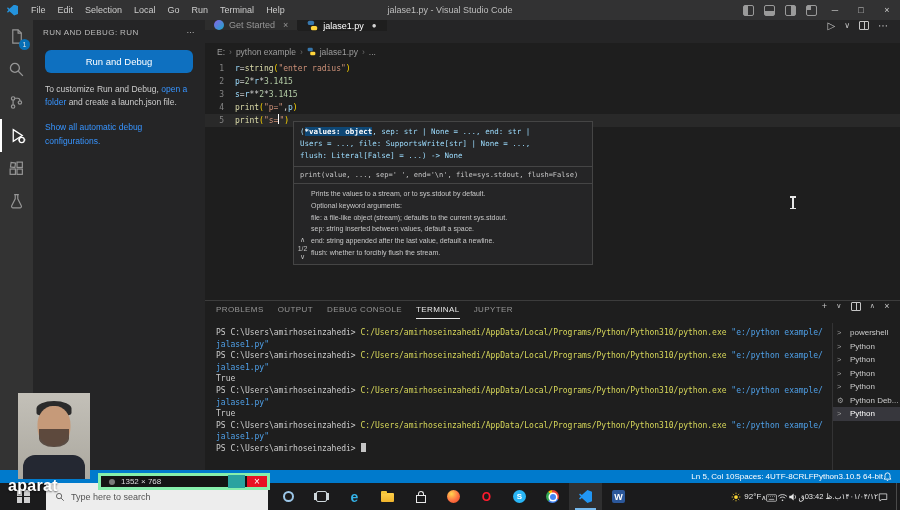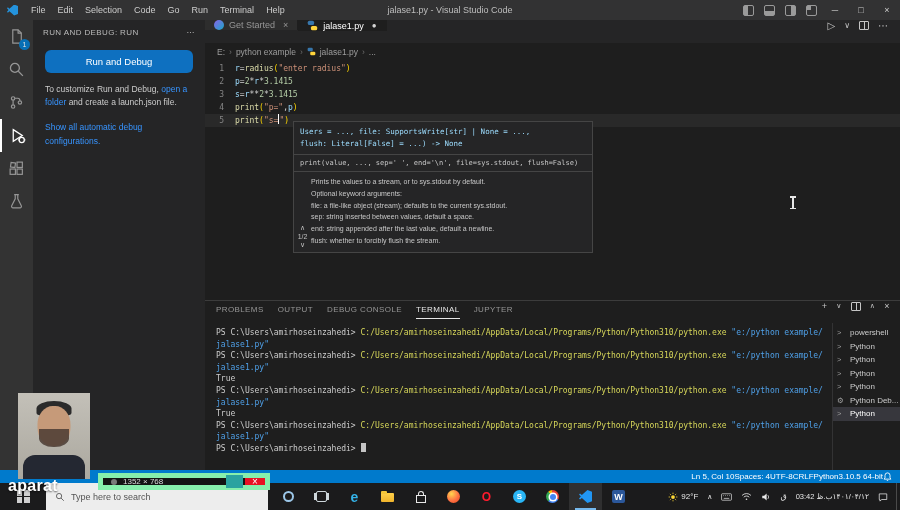--- a/index.html
+++ b/index.html
@@ -126,59 +126,59 @@
   .tb-firefox{width:13px;height:13px;border-radius:50%;background:radial-gradient(circle at 35% 30%,#ffd54f,#ff7043 55%,#e64a19)}
   .tb-opera{color:#ff1b2d;font-weight:bold;font-size:12px}
   .tb-bluecircle{width:13px;height:13px;border-radius:50%;background:#29b6f6;color:#ffffff;font-size:8px;font-weight:bold}
   .tb-chrome{width:13px;height:13px;border-radius:50%;position:relative;
     background:conic-gradient(#ea4335 0 33%,#4285f4 33% 62%,#34a853 62% 88%,#fbbc05 88% 100%)}
   .tb-chrome::after{content:"";position:absolute;left:3.5px;top:3.5px;width:6px;height:6px;border-radius:50%;
     background:#4285f4;box-shadow:0 0 0 1.5px #ffffff}
   .tb-vscode{width:13px;height:13px;background:#2196f3;
     clip-path:polygon(65% 0,100% 14%,100% 86%,65% 100%,22% 62%,8% 74%,0 66%,14% 50%,0 34%,8% 26%,22% 38%)}
   .tb-word{width:13px;height:13px;background:#2b579a;border-radius:2px;color:#ffffff;font-size:9px;font-weight:bold}
-  .tray{margin-left:auto;display:flex;align-items:center;gap:9px;padding-right:8px;color:#e8e8e8;font-size:8px}
+  .tray{margin-left:auto;display:flex;align-items:flex-end;padding-right:8px;color:#e8e8e8;font-size:8px}
   .tray-item{display:flex;align-items:center;gap:3px;cursor:pointer}
   .clock{display:flex;flex-direction:row;align-items:center;line-height:1.25;font-size:7.5px}
   .show-desktop{width:4px;height:100%;border-left:1px solid #4a4a4a}
 
   
   .webcam{position:absolute;left:18px;top:393px;width:72px;height:86px;z-index:6;overflow:hidden;
     background:linear-gradient(#c3c0b8,#aba89f)}
   .cam-head{position:absolute;left:50%;top:13px;transform:translateX(-50%);width:33px;height:40px;
     background:#c69a79;border-radius:46%}
   .cam-hair{position:absolute;left:50%;top:8px;transform:translateX(-50%);width:35px;height:15px;
     background:#2b2b2b;border-radius:50% 50% 20% 20%}
   .cam-beard{position:absolute;left:50%;top:36px;transform:translateX(-50%);width:30px;height:18px;
     background:#4a3b33;border-radius:0 0 48% 48%;opacity:.85}
   .cam-body{position:absolute;left:50%;bottom:-2px;transform:translateX(-50%);width:62px;height:26px;
     background:#242832;border-radius:12px 12px 0 0}
   .aparat{position:absolute;left:8px;top:477px;z-index:7;color:#ffffff;font-size:16px;font-weight:bold;
     letter-spacing:.3px;text-shadow:0 1px 2px rgba(0,0,0,.6)}
   .recorder{position:absolute;left:98px;top:473px;width:172px;height:17px;background:#141414;z-index:7;
-    display:flex;align-items:center;border:5px solid #86efac}
+    display:flex;align-items:center;border:3px solid #86efac}
   .rec-dot{width:6px;height:6px;border-radius:50%;background:#7a7a7a;margin:0 6px 0 8px}
   .rec-text{flex:1;color:#dddddd;font-size:8px;white-space:nowrap}
   .rec-teal{width:17px;height:13px;background:#2aa3a0;margin-right:2px}
   .rec-close{width:20px;height:100%;background:#e81123;color:#ffffff;display:flex;align-items:center;
     justify-content:center;font-size:10px;cursor:pointer}
   .ibeam{position:absolute;left:792px;top:197px;width:1.5px;height:11px;background:#e6e6e6;z-index:9}
   .ibeam::before,.ibeam::after{content:"";position:absolute;left:-2.5px;width:6.5px;height:1.5px;background:#e6e6e6}
   .ibeam::before{top:-1px}.ibeam::after{bottom:-1px}
 </style>
 </head>
 <body>
 
 <div class="titlebar">
   <div class="vscode-logo"></div>
   <div class="menus" id="menus">
       <span class="menu-item">File</span>
       <span class="menu-item">Edit</span>
       <span class="menu-item">Selection</span>
-      <span class="menu-item">Code</span>
+      <span class="menu-item">Local</span>
       <span class="menu-item">Go</span>
       <span class="menu-item">Run</span>
       <span class="menu-item">Terminal</span>
       <span class="menu-item">Help</span>
     </div>
   <div class="title-text">jalase1.py - Visual Studio Code</div>
   <div class="tb-right">
     <span class="lo-icon lo-left">
         <i></i>
       </span>
@@ -288,30 +288,31 @@
         <svg width="9" height="9" viewBox="0 0 14 14">
           <rect x="1" y="1" width="8" height="5.5" rx="2" fill="#3776ab"></rect>
           <rect x="5" y="7.5" width="8" height="5.5" rx="2" fill="#ffd43b"></rect>
         </svg>
       </span>
       <span class="bc-item">jalase1.py</span>
       <span class="bc-sep">›</span>
       <span class="bc-item">...</span>
     </div>
   <div class="code" id="code-lines">
-      <div class="code-line"><span class="line-num">1</span><span class="line-code"><span class="tk-v">r</span><span class="tk-o">=</span><span class="tk-f">radius</span><span class="tk-p">(</span><span class="tk-s">"enter radius"</span><span class="tk-p">)</span></span></div>
+      <div class="code-line"><span class="line-num">1</span><span class="line-code"><span class="tk-v">r</span><span class="tk-o">=</span><span class="tk-f">string</span><span class="tk-p">(</span><span class="tk-s">"enter radius"</span><span class="tk-p">)</span></span></div>
       <div class="code-line"><span class="line-num">2</span><span class="line-code"><span class="tk-v">p</span><span class="tk-o">=</span><span class="tk-n">2</span><span class="tk-o">*</span><span class="tk-v">r</span><span class="tk-o">*</span><span class="tk-n">3.1415</span></span></div>
       <div class="code-line"><span class="line-num">3</span><span class="line-code"><span class="tk-v">s</span><span class="tk-o">=</span><span class="tk-v">r</span><span class="tk-o">**</span><span class="tk-n">2</span><span class="tk-o">*</span><span class="tk-n">3.1415</span></span></div>
       <div class="code-line"><span class="line-num">4</span><span class="line-code"><span class="tk-f">print</span><span class="tk-p">(</span><span class="tk-s">"p="</span><span class="tk-o">,</span><span class="tk-v">p</span><span class="tk-p">)</span></span></div>
       <div class="code-line current-line"><span class="line-num">5</span><span class="line-code"><span class="tk-f">print</span><span class="tk-p">(</span><span class="tk-s">"s=</span><span class="caret"></span><span class="tk-s">"</span><span class="tk-p">)</span></span></div>
     </div>
 </div>
 
 <div class="tooltip">
   <div class="tt-sig" id="tt-sig">
+      <div class="tt-sig-line"><span>(</span><span class="tt-hl">*values: object</span><span>, sep: str | None = ..., end: str |</span></div>
       <div class="tt-sig-line"><span>Users = ..., file: SupportsWrite[str] | None = ...,</span></div>
       <div class="tt-sig-line"><span>flush: Literal[False] = ...) -&gt; None</span></div>
     </div>
   <div class="tt-usage">print(value, ..., sep=' ', end='\n', file=sys.stdout, flush=False)</div>
   <div class="tt-docs-row">
     <div class="tt-pager">
       <span>∧</span>
       <span>1/2</span>
       <span>∨</span>
     </div>

